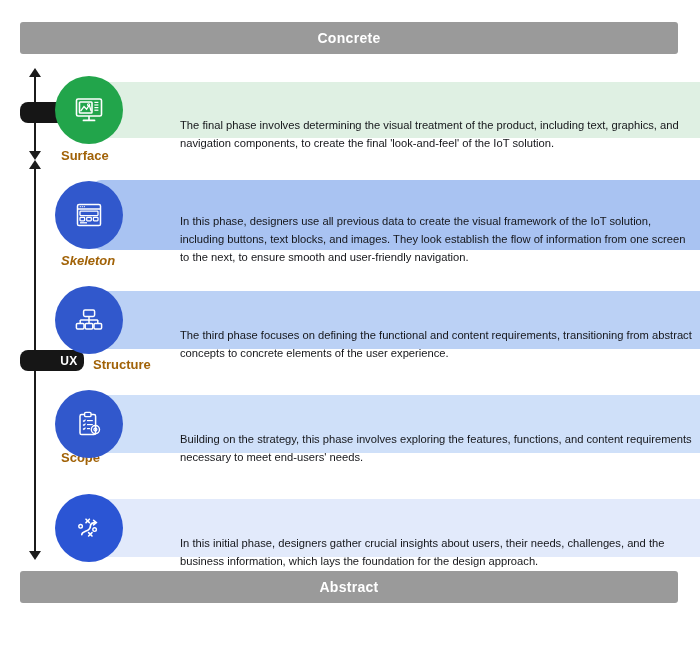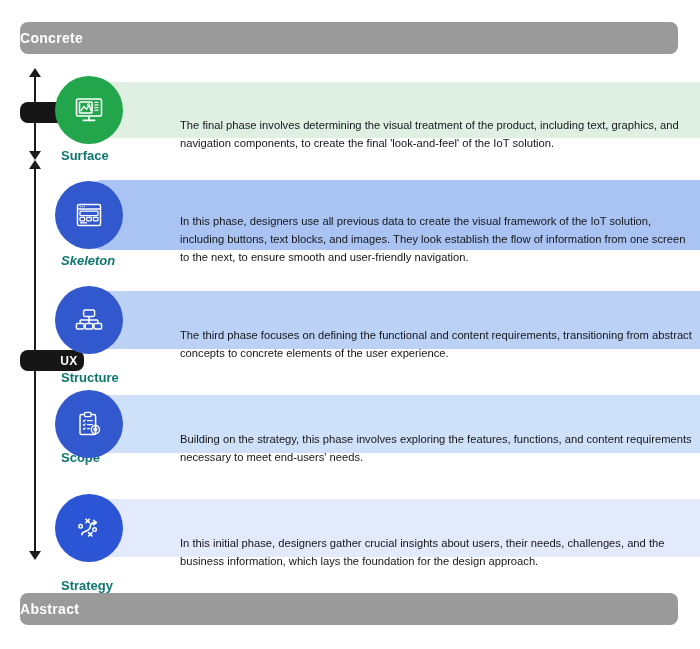--- a/index.html
+++ b/index.html
@@ -15,34 +15,34 @@
     overflow: hidden;
   }
 
   
   .pole-bar {
     position: absolute;
     left: 20px;
     width: 658px;
     height: 32px;
     background: #9a9a9a;
-    border-radius: 8px;
+    border-radius: 3px;
     display: flex;
     align-items: center;
-    justify-content: flex-start;
+    justify-content: center;
     box-sizing: border-box;
   }
   .pole-bar .pole-label {
     color: #ffffff;
     font-size: 14px;
     font-weight: bold;
     letter-spacing: .3px;
   }
   #bar-concrete { top: 22px; }
-  #bar-abstract { top: 593px; }
+  #bar-abstract { top: 571px; }
 
   
   .axis {
     position: absolute;
     left: 22px;
     width: 40px;
   }
   .axis-line {
     position: absolute;
     left: 12px;
@@ -122,39 +122,39 @@
     align-items: center;
     justify-content: center;
     z-index: 3;
   }
   .phase-badge svg { display: block; }
   .phase-name {
     position: absolute;
     left: 6px;
     font-size: 13px;
     font-weight: bold;
-    color: #0f766e;
+    color: #a16207;
     white-space: nowrap;
   }
 
   
   #row-surface   { top: 70px; }
   #row-surface   .phase-panel { top: 12px; height: 56px; }
   #row-surface   .phase-badge { top: 6px; }
   #row-surface   .phase-name  { top: 78px; }
 
   #row-skeleton  { top: 175px; }
   #row-skeleton  .phase-panel { top: 5px; height: 70px; }
   #row-skeleton  .phase-badge { top: 6px; }
   #row-skeleton  .phase-name  { top: 78px; font-style: italic; }
 
   #row-structure { top: 280px; }
   #row-structure .phase-panel { top: 11px; height: 58px; }
   #row-structure .phase-badge { top: 6px; }
-  #row-structure .phase-name  { top: 90px; }
+  #row-structure .phase-name  { top: 77px; margin-left: 32px; }
 
   #row-scope     { top: 384px; }
   #row-scope     .phase-panel { top: 11px; height: 58px; }
   #row-scope     .phase-badge { top: 6px; }
   #row-scope     .phase-name  { top: 66px; }
 
   #row-strategy  { top: 488px; }
   #row-strategy  .phase-panel { top: 11px; height: 58px; }
   #row-strategy  .phase-badge { top: 6px; }
   #row-strategy  .phase-name  { top: 90px; }

